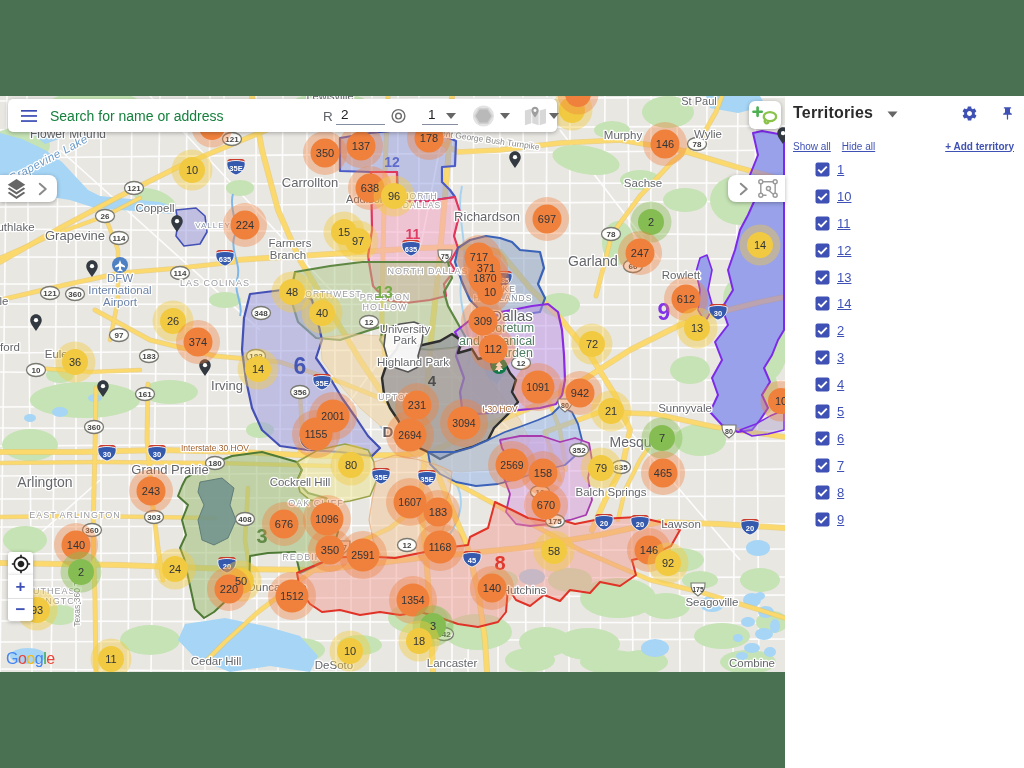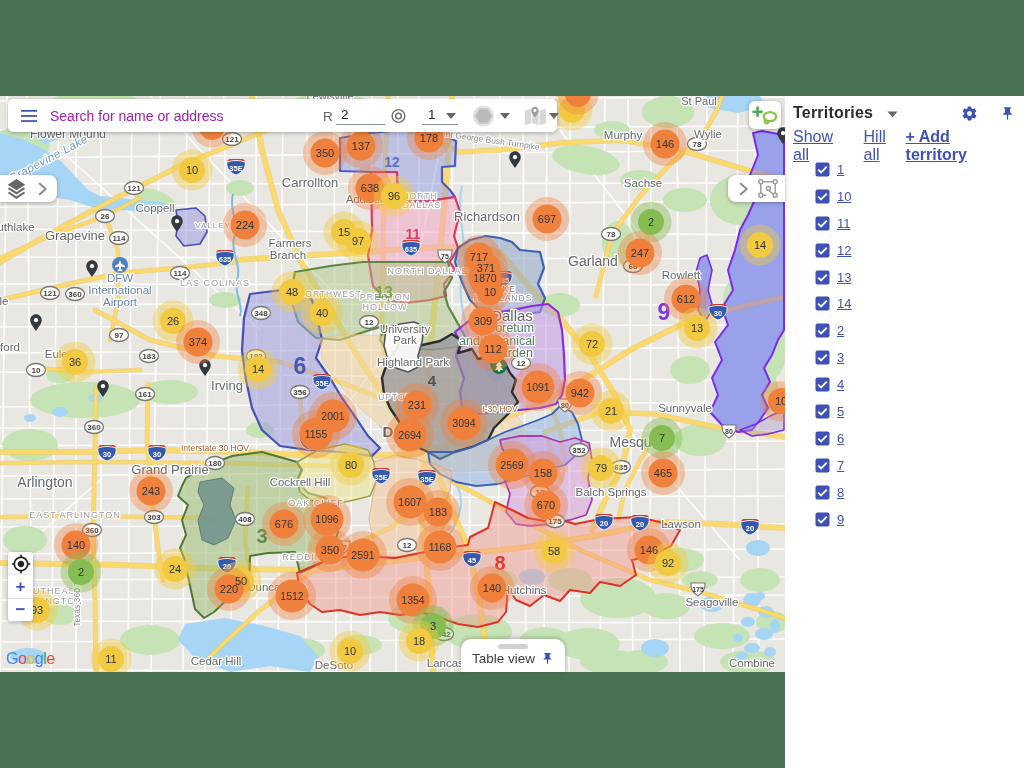--- a/index.html
+++ b/index.html
@@ -3,31 +3,31 @@
 * { margin:0; padding:0; box-sizing:border-box; }
 body { width:1024px; height:768px; background:#4a7152; overflow:hidden;
   font-family:"Liberation Sans",sans-serif; position:relative; }
 .stage { position:absolute; left:0; top:96px; width:1024px; height:576px; background:#fff; }
 .mapwrap { position:absolute; left:0; top:0; width:785px; height:576px; overflow:hidden; }
 .sidebar { position:absolute; left:785px; top:0; width:239px; height:728px; background:#fff; padding:4px 6px 0 8px; }
 .sb-head { display:flex; align-items:center; height:26px; }
 .sb-title { font-size:16px; font-weight:bold; color:#2b2b2b; letter-spacing:0.2px; }
 .sb-caret { margin-left:14px; }
 .sb-icons { margin-left:auto; display:flex; align-items:center; gap:22px; padding-right:3px; }
-.sb-links { display:flex; align-items:center; margin-top:12px; font-size:16px; height:16px; }
+.sb-links { display:flex; align-items:center; margin-top:12px; font-size:10px; height:16px; }
 .sb-links a { color:#3f51b5; text-decoration:underline; }
 .addl { margin-left:auto; padding-right:4px;font-weight:bold; }
 .trow { display:flex; align-items:center; height:26.9px; padding-left:22px; margin-top:0; }
 .trow .cb { width:15px; height:15px; display:inline-block; }
 .trow .tl { margin-left:7px; font-size:13px; color:#3f51b5; text-decoration:underline; }
 .trows { margin-top:2px; }
 .searchbar { position:absolute; left:8px; top:3px; width:549px; height:33px; background:#fff; border-radius:5px;
   box-shadow:0 1px 4px rgba(0,0,0,0.3); white-space:nowrap; z-index:5; }
 .searchbar > span { position:absolute; top:50%; transform:translateY(-50%); display:flex; align-items:center; }
-.ph { color:#a21caf; font-size:14px; }
+.ph { color:#15803d; font-size:14px; }
 .rlab { color:#5f6368; font-size:13.5px; }
 .uval { font-size:13.5px; color:#202124; border-bottom:1.2px solid #878da0; text-align:left; }
 .ctl { position:absolute; background:#fff; box-shadow:0 1px 4px rgba(0,0,0,0.3); display:flex; align-items:center; justify-content:center; }
 .layersbtn { left:0; top:79px; width:57px; height:27px; border-radius:0 8px 8px 0; gap:6px; }
 .lassobtn { left:749px; top:5px; width:32px; height:28px; border-radius:6px; }
 .collapsebtn { left:728px; top:79px; width:57px; height:27px; border-radius:8px 0 0 8px; gap:4px; }
 .locate { left:8px; top:456px; width:25px; height:23px; border-radius:3px 3px 0 0; }
 .zoomctl { left:8px; top:479px; width:25px; height:46px; border-radius:0 0 3px 3px; flex-direction:column; }
 .zoomctl .zi { height:23px; width:100%; display:flex; align-items:center; justify-content:center;
   color:#3f51b5; font-size:17px; font-weight:bold; }
@@ -967,21 +967,21 @@
           <svg width="17" height="17" viewBox="0 0 24 24" fill="#3f51b5">
             <path d="M19.4,13c0-.3.1-.6.1-1s0-.7-.1-1l2.1-1.7c.2-.2.2-.4.1-.6l-2-3.5c-.1-.2-.4-.3-.6-.2l-2.5,1c-.5-.4-1.1-.7-1.7-1l-.4-2.6C14.4,2.2,14.2,2,14,2h-4c-.2,0-.4.2-.5.4L9.1,5c-.6.2-1.2.6-1.7,1l-2.5-1c-.2-.1-.5,0-.6.2l-2,3.5c-.1.2-.1.4.1.6L4.6,11c0,.3-.1.6-.1,1s0,.7.1,1l-2.1,1.7c-.2.2-.2.4-.1.6l2,3.5c.1.2.4.3.6.2l2.5-1c.5.4,1.1.7,1.7,1l.4,2.6c0,.2.2.4.5.4h4c.2,0,.4-.2.5-.4l.4-2.6c.6-.2,1.2-.6,1.7-1l2.5,1c.2.1.5,0,.6-.2l2-3.5c.1-.2.1-.4-.1-.6L19.4,13z M12,15.5c-1.9,0-3.5-1.6-3.5-3.5s1.6-3.5,3.5-3.5s3.5,1.6,3.5,3.5S13.9,15.5,12,15.5z"></path>
           </svg>
           <svg width="15" height="17" viewBox="0 0 24 24" fill="#3f51b5">
             <path d="M16,9V4h1c.55,0,1-.45,1-1s-.45-1-1-1H7C6.45,2,6,2.45,6,3s.45,1,1,1h1v5c0,1.66-1.34,3-3,3v2h5.97v7l1,1,1-1v-7H19v-2c-1.66,0-3-1.34-3-3z"></path>
           </svg>
         </span>
     </div>
     <div class="sb-links">
         <a>Show all</a>
-        <a style="margin-left:11px">Hill all</a>
+        <a style="margin-left:11px">Hide all</a>
         <a class="addl">+ Add territory</a>
       </div>
     <div class="trows">
         <div class="trow">
           <span class="cb"><svg width="15" height="15" viewBox="0 0 15 15">
               <rect x="0.5" y="0.5" width="14" height="14" rx="2" fill="#3f51b5"></rect>
               <path d="M3.2,7.6 L6.1,10.4 L11.8,4.7" stroke="#fff" stroke-width="1.9" fill="none"></path>
             </svg></span>
           <a class="tl">1</a>
         </div>
@@ -1157,22 +1157,13 @@
     </div>
   <div class="ctl locate">
       <svg width="20" height="20" viewBox="0 0 24 24" fill="#222">
         <path d="M12 8c-2.21 0-4 1.79-4 4s1.79 4 4 4 4-1.79 4-4-1.79-4-4-4zm8.94 3c-.46-4.17-3.77-7.48-7.94-7.94V1h-2v2.06C6.83 3.52 3.52 6.83 3.06 11H1v2h2.06c.46 4.17 3.77 7.48 7.94 7.94V23h2v-2.06c4.17-.46 7.48-3.77 7.94-7.94H23v-2h-2.06zM12 19c-3.87 0-7-3.13-7-7s3.13-7 7-7 7 3.13 7 7-3.13 7-7 7z"></path>
       </svg>
     </div>
   <div class="ctl zoomctl">
       <div class="zi">+</div>
       <div class="zi">−</div>
     </div>
-  <div class="tableview">
-      <div class="tv-handle"></div>
-      <div class="tv-row">
-        <span class="tv-text">Table view</span>
-        <svg width="13" height="15" viewBox="0 0 24 24" fill="#3b4dbd">
-          <path d="M16,9V4h1c.55,0,1-.45,1-1s-.45-1-1-1H7C6.45,2,6,2.45,6,3s.45,1,1,1h1v5c0,1.66-1.34,3-3,3v2h5.97v7l1,1,1-1v-7H19v-2c-1.66,0-3-1.34-3-3z"></path>
-        </svg>
-      </div>
-    </div>
   <div class="glogo"><span style="color:#4285F4">G</span><span style="color:#EA4335">o</span><span style="color:#FBBC05">o</span><span style="color:#4285F4">g</span><span style="color:#34A853">l</span><span style="color:#EA4335">e</span></div>
 </div>
 </body></html>

